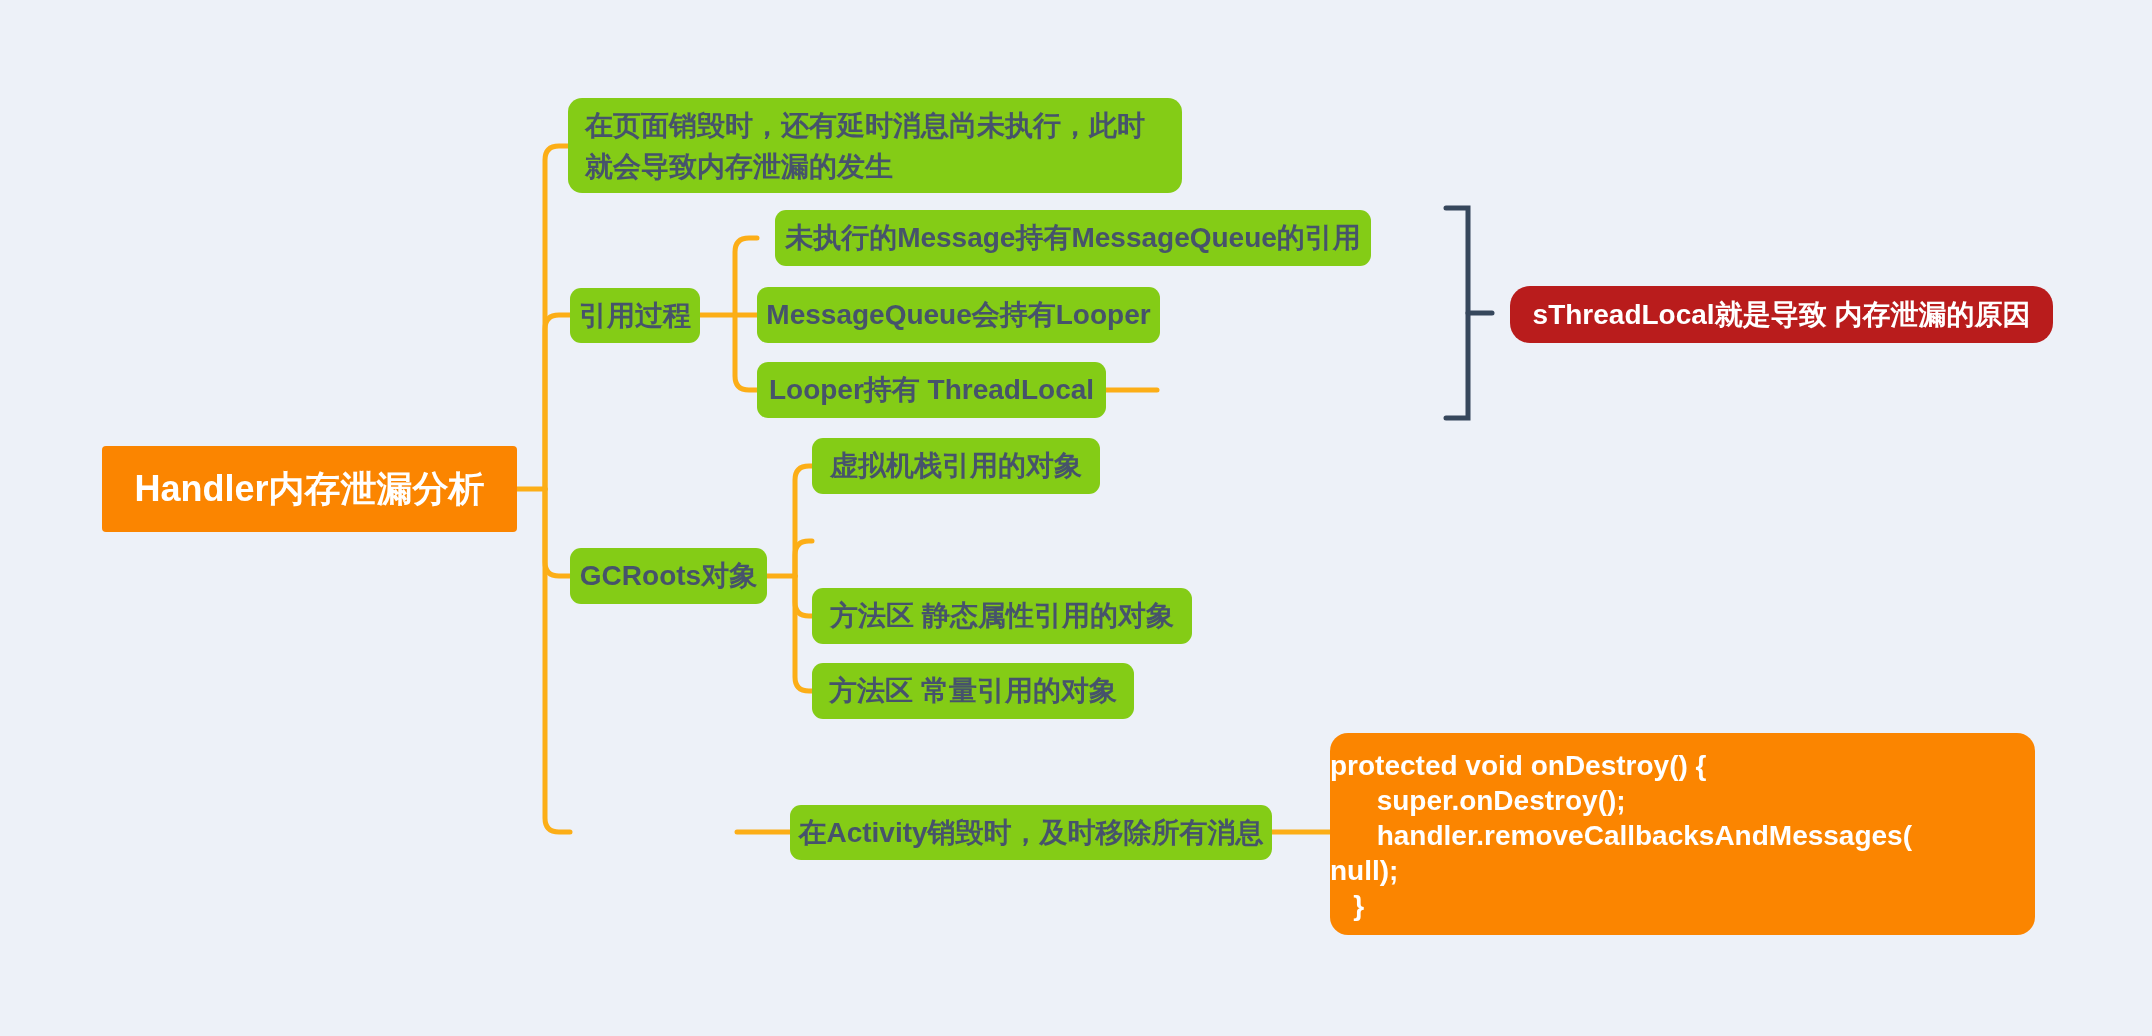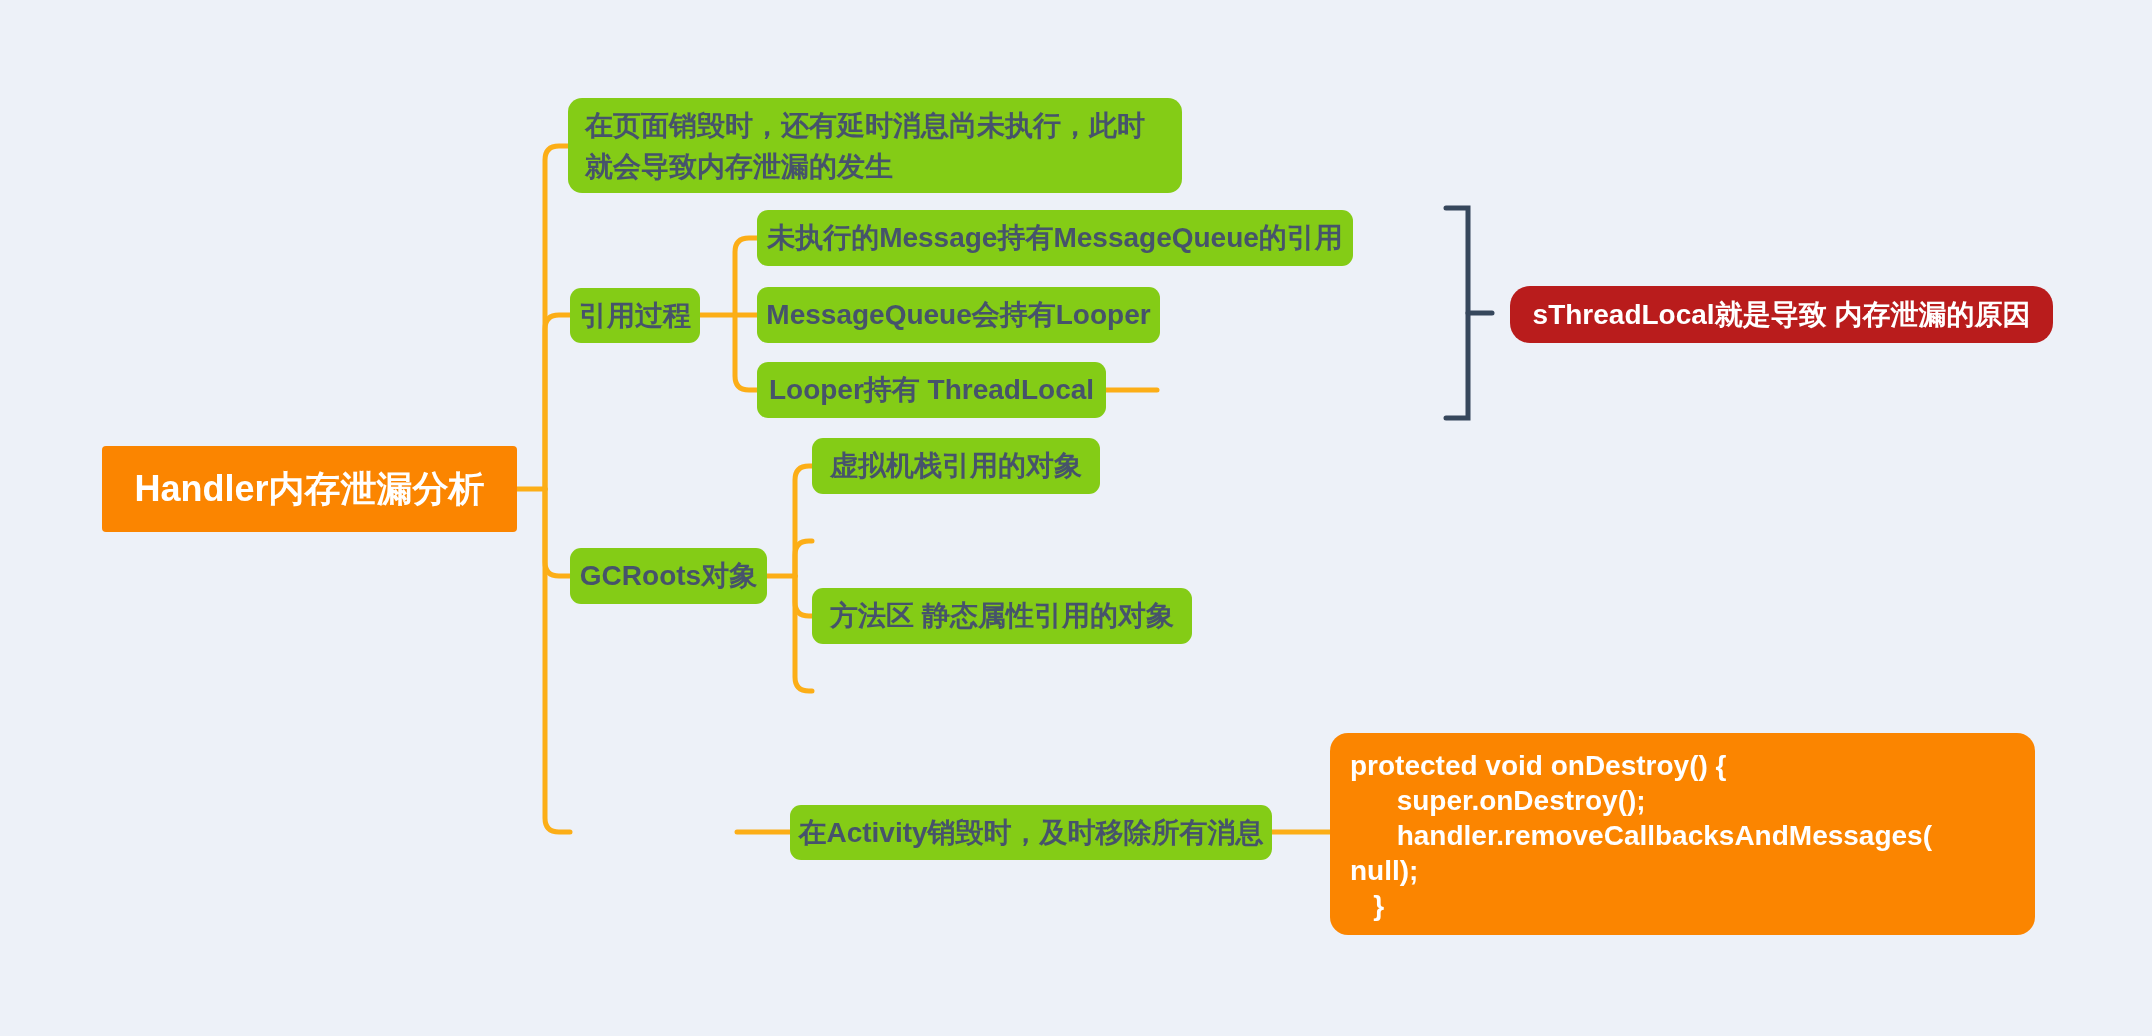--- a/index.html
+++ b/index.html
@@ -44,21 +44,21 @@
     border-radius:20px;
   }
   .node.code{
     background:#fb8500;
     color:#ffffff;
     border-radius:18px;
     font-size:28px;font-weight:700;
     line-height:35px;
     align-items:flex-start;justify-content:flex-start;
     text-align:left;
-    padding:15px 20px;
+    padding:15px 0;
     white-space:pre;
   }
 </style>
 </head>
 <body>
 
 <div class="canvas">
 
   <svg class="wires" viewBox="0 0 2152 1036" xmlns="http://www.w3.org/2000/svg">
     <g stroke="#fcae17" stroke-width="5" fill="none" stroke-linecap="round">
@@ -84,28 +84,29 @@
       <path d="M 1446 208 H 1468 V 418 H 1446"></path>
       <path d="M 1468 313 H 1492"></path>
     </g>
   </svg>
 
   <div class="node root" style="left:102px;top:446px;width:415px;height:86px;">Handler内存泄漏分析</div>
 
   <div class="node wrap" style="left:568px;top:98px;width:614px;height:95px;">在页面销毁时，还有延时消息尚未执行，此时就会导致内存泄漏的发生</div>
 
   <div class="node" style="left:570px;top:288px;width:130px;height:55px;">引用过程</div>
-  <div class="node" style="left:757px;top:210px;width:596px;height:56px;">未执行的Message持有MessageQueue的引用</div>
+  <div class="node" style="left:775px;top:210px;width:596px;height:56px;">未执行的Message持有MessageQueue的引用</div>
   <div class="node" style="left:757px;top:287px;width:403px;height:56px;">MessageQueue会持有Looper</div>
   <div class="node" style="left:757px;top:362px;width:349px;height:56px;">Looper持有 ThreadLocal</div>
   <div class="node dark" style="left:1510px;top:286px;width:543px;height:57px;">sThreadLocal就是导致 内存泄漏的原因</div>
 
   <div class="node" style="left:570px;top:548px;width:197px;height:56px;">GCRoots对象</div>
   <div class="node" style="left:812px;top:438px;width:288px;height:56px;">虚拟机栈引用的对象</div>
   <div class="node" style="left:812px;top:588px;width:380px;height:56px;">方法区 静态属性引用的对象</div>
+  <div class="node" style="left:812px;top:663px;width:322px;height:56px;">方法区 常量引用的对象</div>
 
   <div class="node" style="left:790px;top:805px;width:482px;height:55px;">在Activity销毁时，及时移除所有消息</div>
   <div class="node code" style="left:1330px;top:733px;width:705px;height:202px;">protected void onDestroy() {
       super.onDestroy();
       handler.removeCallbacksAndMessages(
 null);
    }</div>
 
 </div>
 

